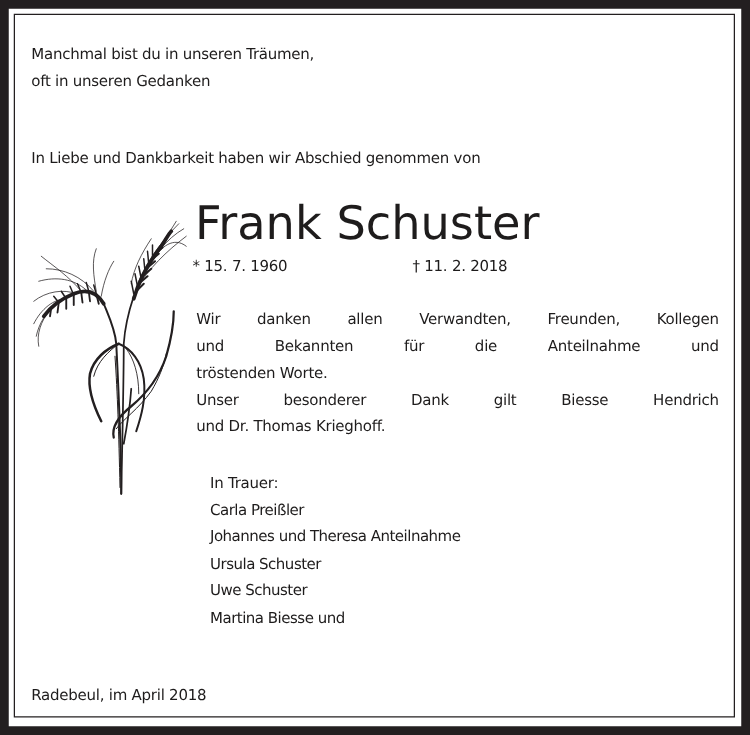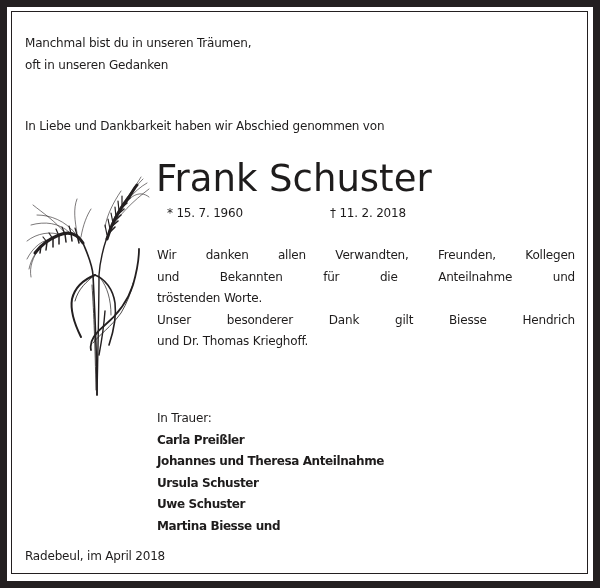--- a/index.html
+++ b/index.html
@@ -7,28 +7,28 @@
          font-family: "DejaVu Sans", "Liberation Sans", sans-serif; color: #1e1c1c; }
   .outer { position: absolute; left: 0; top: 0; width: 600px; height: 588px;
            box-sizing: border-box; border: 7px solid #231f20; background: #fff; }
   .inner { position: absolute; left: 11px; top: 11px; width: 577px; height: 563px;
            box-sizing: border-box; border: 1px solid #231f20; }
   .txt { position: absolute; white-space: nowrap; font-size: 12px; line-height: 21.5px; letter-spacing: -0.2px; }
   .poem { left: 25px; top: 33px; }
   .poem div { height: 21.5px; }
   .intro { left: 25px; top: 116px; }
   .name { left: 156px; top: 156px; font-size: 37px; line-height: 46px; letter-spacing: 0px; }
-  .birth { left: 167px; top: 203px; }
+  .birth { left: 154px; top: 203px; }
   .death { left: 330px; top: 203px; text-align: center; }
   .para { left: 157px; top: 245px; width: 418px; white-space: normal; }
   .para .just { text-align: justify; text-align-last: justify; }
   .para .line { height: 21.5px; }
-  .mourn { left: 157px; top: 376px; margin-top: 32px; }
+  .mourn { left: 168px; top: 376px; }
   .mourn .label { height: 21.5px; }
-  .mourn .n { height: 21.5px; font-weight: bold; letter-spacing: -0.4px; }
+  .mourn .n { height: 21.5px; font-weight: normal; letter-spacing: -0.4px; }
   .place { left: 25px; top: 534px; margin-top: 12px; }
   .wheat { position: absolute; left: 25px; top: 175px; width: 125px; height: 225px; }
 </style>
 </head>
 <body>
 
 <div class="outer"></div>
 <div class="inner"></div>
 
 <div class="txt poem">

